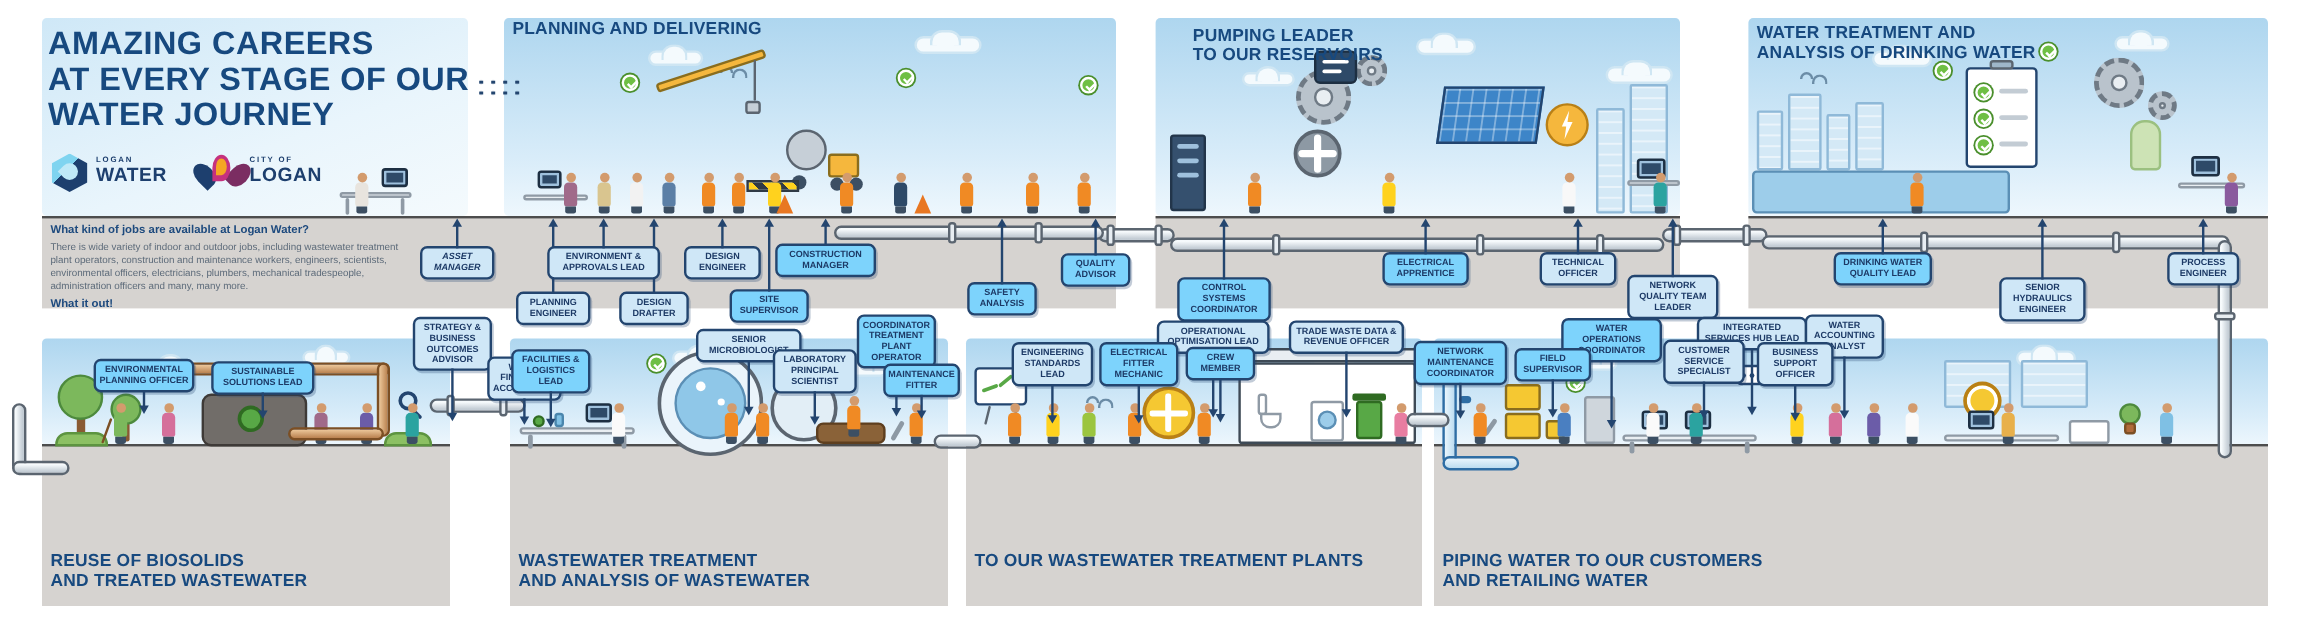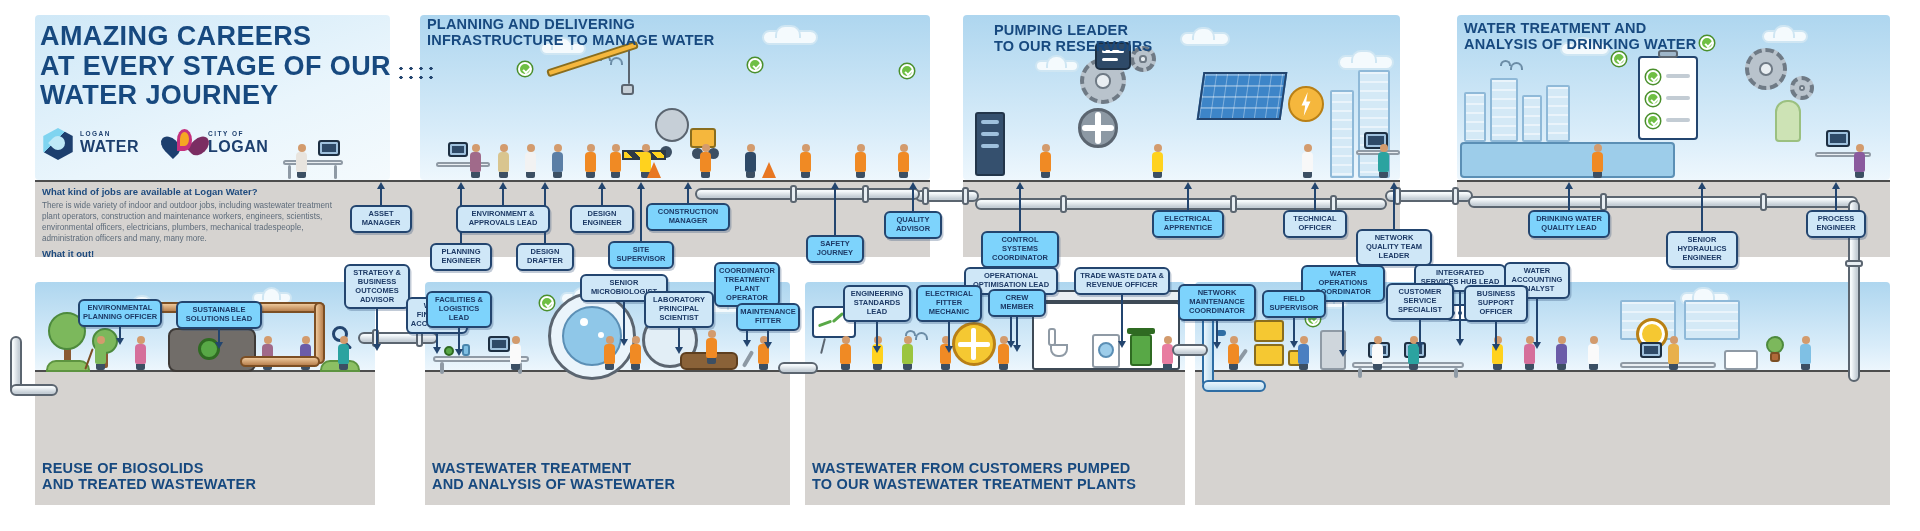--- a/index.html
+++ b/index.html
@@ -151,48 +151,50 @@
   </div>
 
   <div class="intro">
     <div class="h">What kind of jobs are available at Logan Water?</div>
     <div class="b">There is wide variety of indoor and outdoor jobs, including wastewater treatment plant operators, construction and maintenance workers, engineers, scientists, environmental officers, electricians, plumbers, mechanical tradespeople, administration officers and many, many more.</div>
     <div class="c">What it out!</div>
   </div>
 
   <div class="panel-title" style="left:427px;top:16px">
       <div>PLANNING AND DELIVERING</div>
-      <div>INFRASTRUCTURE TO MANAGE WATER</div>
     </div>
   <div class="panel-title" style="left:994px;top:22px">
       <div>PUMPING LEADER</div>
       <div>TO OUR RESERVOIRS</div>
     </div>
   <div class="panel-title" style="left:1464px;top:20px">
       <div>WATER TREATMENT AND</div>
       <div>ANALYSIS OF DRINKING WATER</div>
     </div>
   <div class="panel-title" style="left:42px;top:460px">
       <div>REUSE OF BIOSOLIDS</div>
       <div>AND TREATED WASTEWATER</div>
     </div>
   <div class="panel-title" style="left:432px;top:460px">
       <div>WASTEWATER TREATMENT</div>
       <div>AND ANALYSIS OF WASTEWATER</div>
     </div>
   <div class="panel-title" style="left:812px;top:460px">
-      <div>WASTEWATER FROM CUSTOMERS PUMPED</div>
       <div>TO OUR WASTEWATER TREATMENT PLANTS</div>
+    </div>
+  <div class="panel-title" style="left:1202px;top:460px">
+      <div>PIPING WATER TO OUR CUSTOMERS</div>
+      <div>AND RETAILING WATER</div>
     </div>
 
 <div class="job-label blue up" style="left: 430px; top: 243px; width: 62px; --len: 63px;">PLANNING ENGINEER</div>
     <div class="job-label blue up" style="left: 516px; top: 243px; width: 58px; --len: 63px;">DESIGN DRAFTER</div>
     <div class="job-label yellow up" style="left: 608px; top: 241px; width: 66px; --len: 61px;">SITE SUPERVISOR</div>
-    <div class="job-label yellow up" style="left: 806px; top: 235px; width: 58px; --len: 55px;">SAFETY JOURNEY</div>
-    <div class="job-label blue up" style="left: 350px; top: 205px; width: 62px; --len: 25px;">ASSET MANAGER</div>
+    <div class="job-label yellow up" style="left: 806px; top: 235px; width: 58px; --len: 55px;">SAFETY ANALYSIS</div>
+    <div class="job-label blue up" style="left: 350px; top: 205px; width: 62px; font-style: italic; --len: 25px;">ASSET MANAGER</div>
     <div class="job-label blue up" style="left: 456px; top: 205px; width: 94px; --len: 25px;">ENVIRONMENT &amp; APPROVALS LEAD</div>
     <div class="job-label blue up" style="left: 570px; top: 205px; width: 64px; --len: 25px;">DESIGN ENGINEER</div>
     <div class="job-label yellow up" style="left: 646px; top: 203px; width: 84px; --len: 23px;">CONSTRUCTION MANAGER</div>
     <div class="job-label yellow up" style="left: 884px; top: 211px; width: 58px; --len: 31px;">QUALITY ADVISOR</div>
     <div class="job-label yellow up" style="left: 981px; top: 231px; width: 78px; --len: 51px;">CONTROL SYSTEMS COORDINATOR</div>
     <div class="job-label blue up" style="left: 1356px; top: 229px; width: 76px; --len: 49px;">NETWORK QUALITY TEAM LEADER</div>
     <div class="job-label yellow up" style="left: 1152px; top: 210px; width: 72px; --len: 30px;">ELECTRICAL APPRENTICE</div>
     <div class="job-label blue up" style="left: 1283px; top: 210px; width: 64px; --len: 30px;">TECHNICAL OFFICER</div>
     <div class="job-label blue up" style="left: 1666px; top: 231px; width: 72px; --len: 51px;">SENIOR HYDRAULICS ENGINEER</div>
     <div class="job-label yellow up" style="left: 1528px; top: 210px; width: 82px; --len: 30px;">DRINKING WATER QUALITY LEAD</div>

